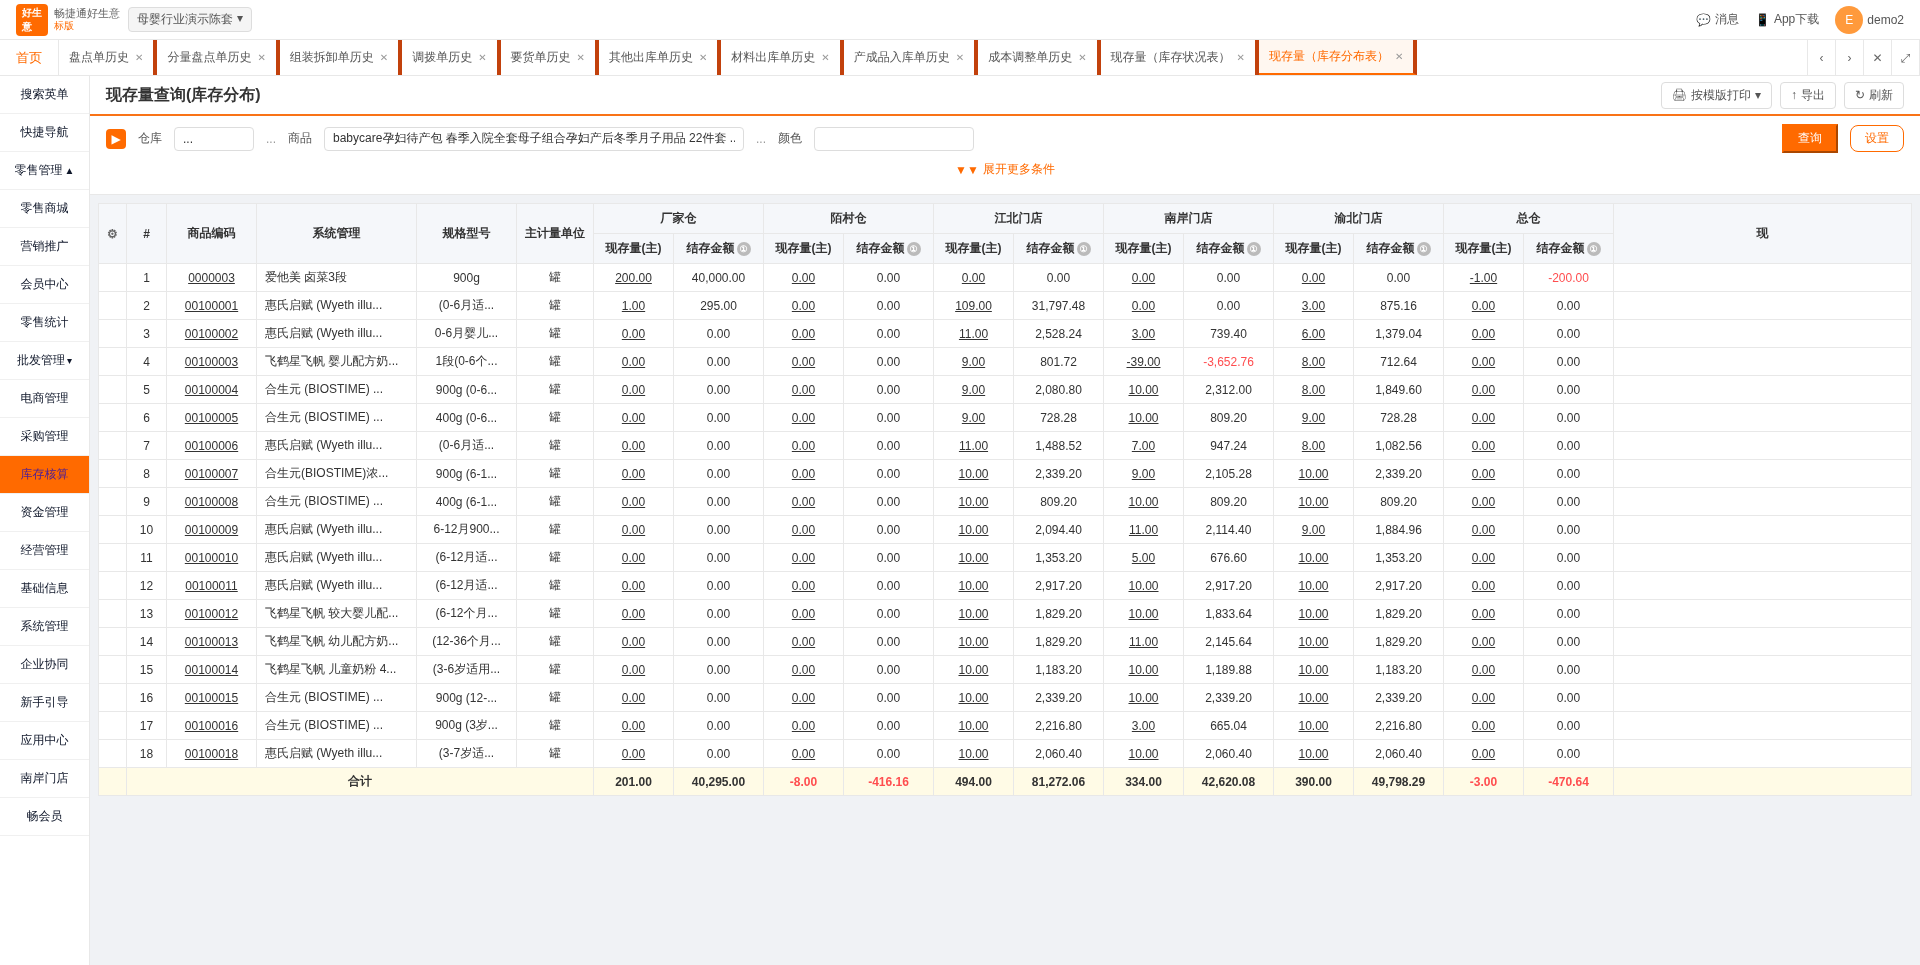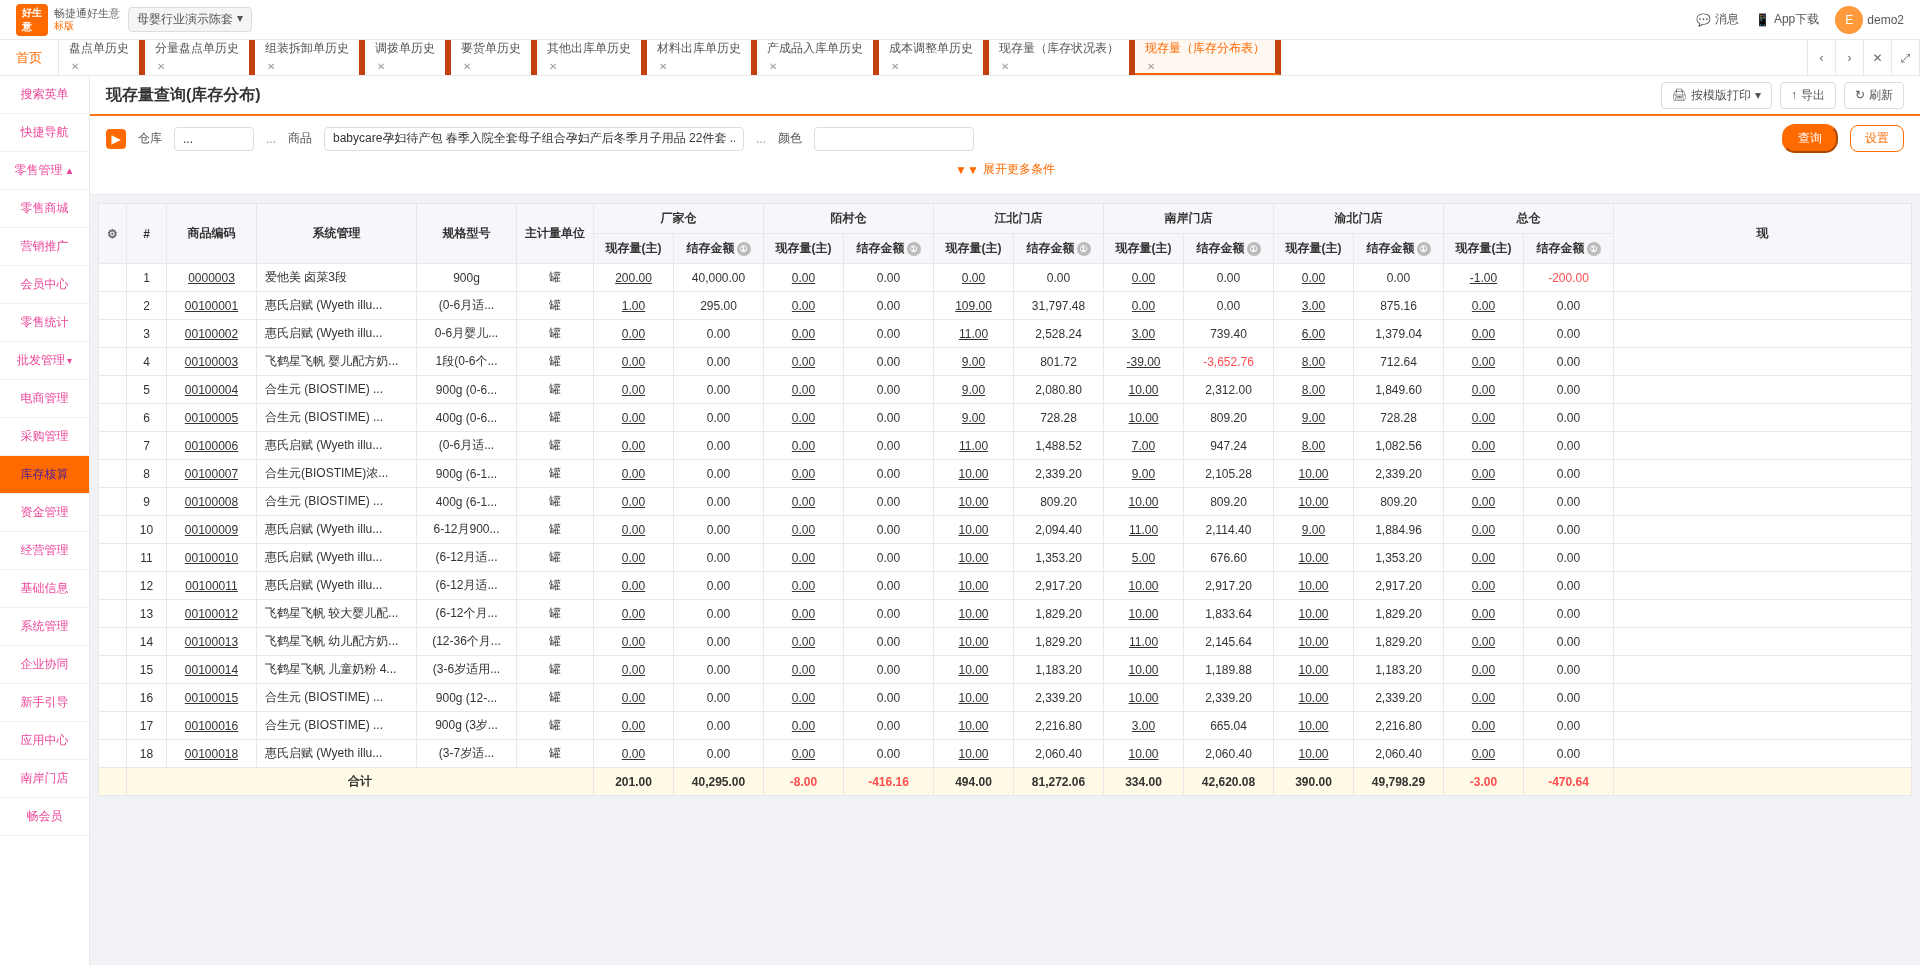--- a/index.html
+++ b/index.html
@@ -12,44 +12,44 @@
     .logo-icon { width: 32px; height: 32px; background: #ff6a00; border-radius: 4px; display: flex; align-items: center; justify-content: center; color: #fff; font-size: 10px; font-weight: bold; }
     .logo-text { font-size: 11px; color: #666; line-height: 1.2; }
     .system-selector { display: flex; align-items: flex-start; gap: 4px; background: #f5f5f5; border: 1px solid #ddd; border-radius: 4px; padding: 3px 8px; cursor: pointer; font-size: 12px; color: #555; }
     .top-bar-right { display: flex; align-items: center; gap: 16px; }
     .top-icon-item { display: flex; align-items: center; gap: 4px; cursor: pointer; color: #555; font-size: 12px; }
     .user-avatar { width: 28px; height: 28px; border-radius: 50%; background: #ff9a3c; display: flex; align-items: center; justify-content: center; color: #fff; font-size: 12px; }
 
     
     .tab-bar { height: 36px; background: #fff; display: flex; align-items: center; border-bottom: 1px solid #e8e8e8; overflow: hidden; }
     .tab-home { padding: 0 16px; height: 100%; display: flex; align-items: center; color: #ff6a00; font-size: 13px; border-right: 1px solid #e8e8e8; cursor: pointer; white-space: nowrap; }
-    .tab-item { height: 100%; display: flex; padding: 0 10px; border-right: 6px solid #c2410c; cursor: pointer; font-size: 12px; color: #555; white-space: nowrap; gap: 4px; flex-shrink: 0; flex-direction: column; }
+    .tab-item { height: 100%; display: flex; align-items: center; padding: 0 10px; border-right: 4px solid #c2410c; cursor: pointer; font-size: 12px; color: #555; white-space: nowrap; gap: 4px; flex-shrink: 0; }
     .tab-item.active { background: #fff7f0; color: #ff6a00; border-bottom: 2px solid #ff6a00; }
     .tab-close { font-size: 10px; color: #999; margin-left: 2px; cursor: pointer; }
     .tab-nav-btns { display: flex; align-items: center; margin-left: auto; border-left: 1px solid #e8e8e8; }
     .tab-nav-btn { width: 28px; height: 36px; display: flex; align-items: center; justify-content: center; cursor: pointer; color: #666; border-right: 1px solid #e8e8e8; font-size: 12px; }
 
     
     .main-layout { display: flex; height: calc(965px - 40px - 36px); }
 
     
     .sidebar { width: 90px; background: #fff; border-right: 1px solid #e8e8e8; display: flex; flex-direction: column; overflow-y: auto; }
-    .sidebar-item { padding: 10px 4px; text-align: center; cursor: pointer; color: #ec4899; font-size: 12px; border-bottom: 1px solid #f0f0f0; }
+    .sidebar-item { padding: 10px 4px; text-align: center; cursor: pointer; color: #0f172a; font-size: 12px; border-bottom: 1px solid #f0f0f0; }
     .sidebar-item.active { background: #ff6a00; color: #4c1d95; }
     .sidebar-item.has-sub { display: flex; align-items: center; justify-content: center; gap: 2px; }
 
     
     .content-area { flex: 1; overflow: hidden; display: flex; flex-direction: column; }
 
     
     .page-header { height: 40px; background: #fff; display: flex; align-items: center; justify-content: space-between; padding: 0 16px; border-bottom: 2px solid #f97316; }
     .page-title { font-size: 16px; font-weight: bold; color: #333; }
     .page-actions { display: flex; align-items: center; gap: 8px; }
     .btn-action { display: flex; align-items: center; gap: 4px; padding: 4px 10px; border: 1px solid #ddd; border-radius: 4px; cursor: pointer; font-size: 12px; color: #555; background: #fff; }
-    .btn-orange { background: #ff6a00; color: #fff; border-color: #ff6a00; border-radius: 13px; padding: 4px 14px; font-size: 12px; cursor: pointer; }
+    .btn-orange { background: #ff6a00; color: #fff; border-color: #ff6a00; border-radius: 0; padding: 4px 14px; font-size: 12px; cursor: pointer; }
     .btn-orange-outline { background: #fff; color: #ff6a00; border: 1px solid #ff6a00; border-radius: 8px; padding: 4px 14px; font-size: 12px; cursor: pointer; }
 
     
     .filter-area { background: #fff; padding: 8px 16px; border-bottom: 1px solid #e8e8e8; }
     .filter-row { display: flex; align-items: center; gap: 12px; }
     .filter-label { font-size: 12px; color: #555; white-space: nowrap; }
     .filter-input { border: 1px solid #ddd; border-radius: 4px; padding: 4px 8px; font-size: 12px; color: #333; background: #fff; min-width: 80px; }
     .filter-input-long { border: 1px solid #ddd; border-radius: 4px; padding: 4px 8px; font-size: 12px; color: #333; background: #fff; min-width: 320px; }
     .filter-ellipsis { color: #999; font-size: 12px; }
     .filter-expand { display: flex; align-items: center; justify-content: center; gap: 4px; color: #ff6a00; font-size: 12px; cursor: pointer; padding: 4px; }

